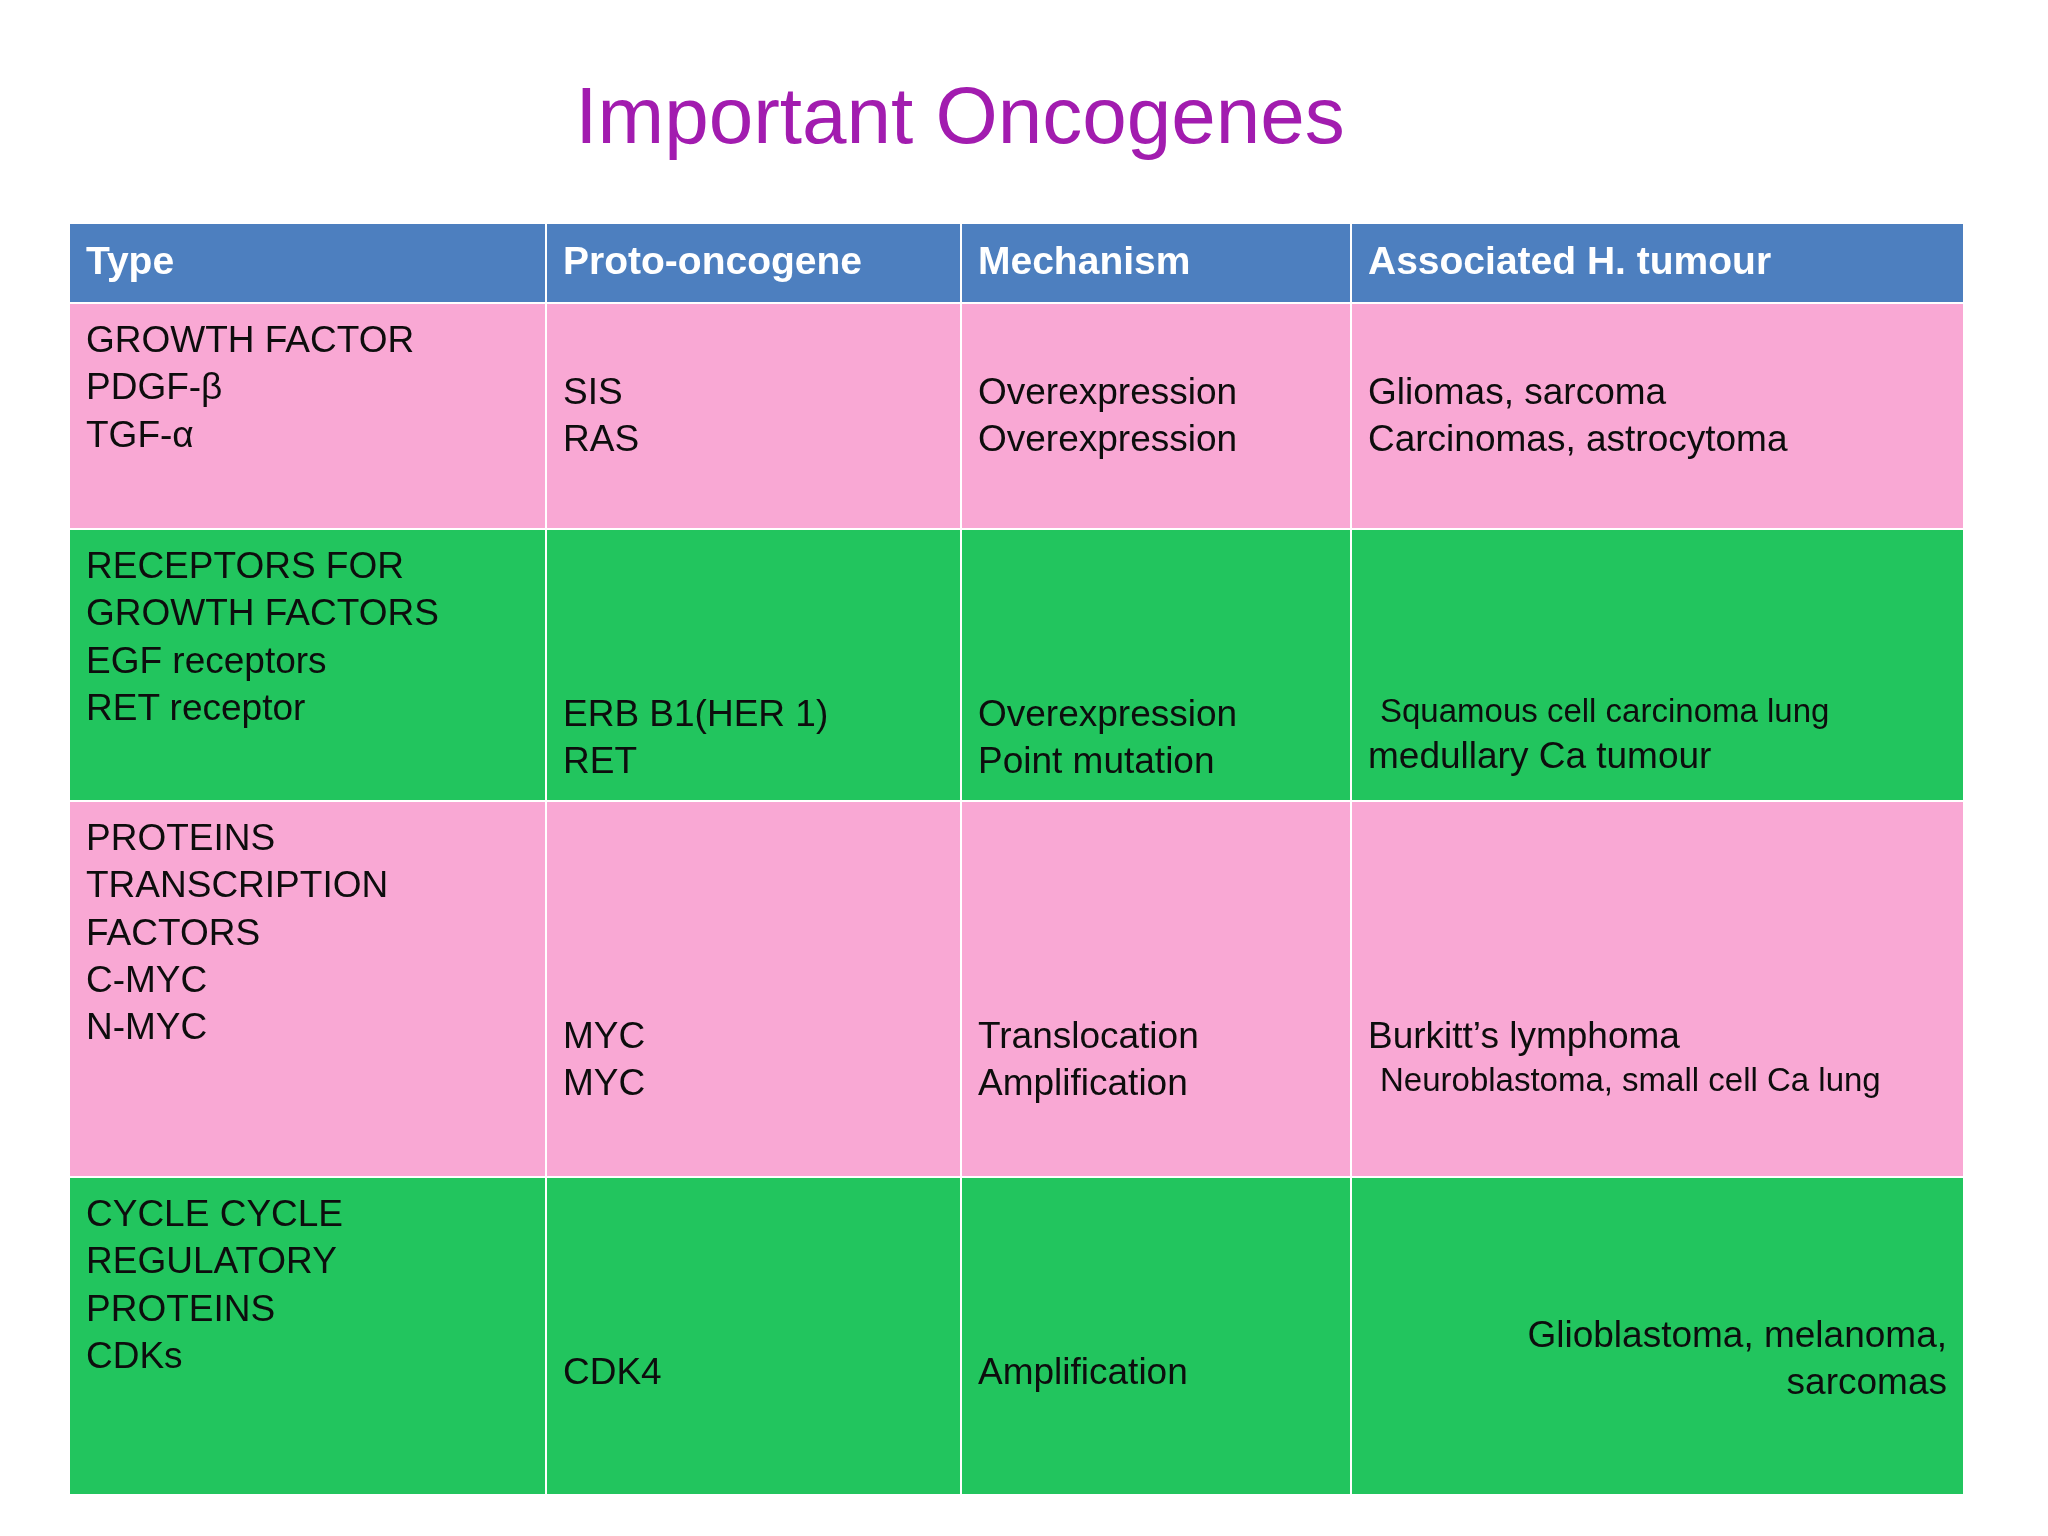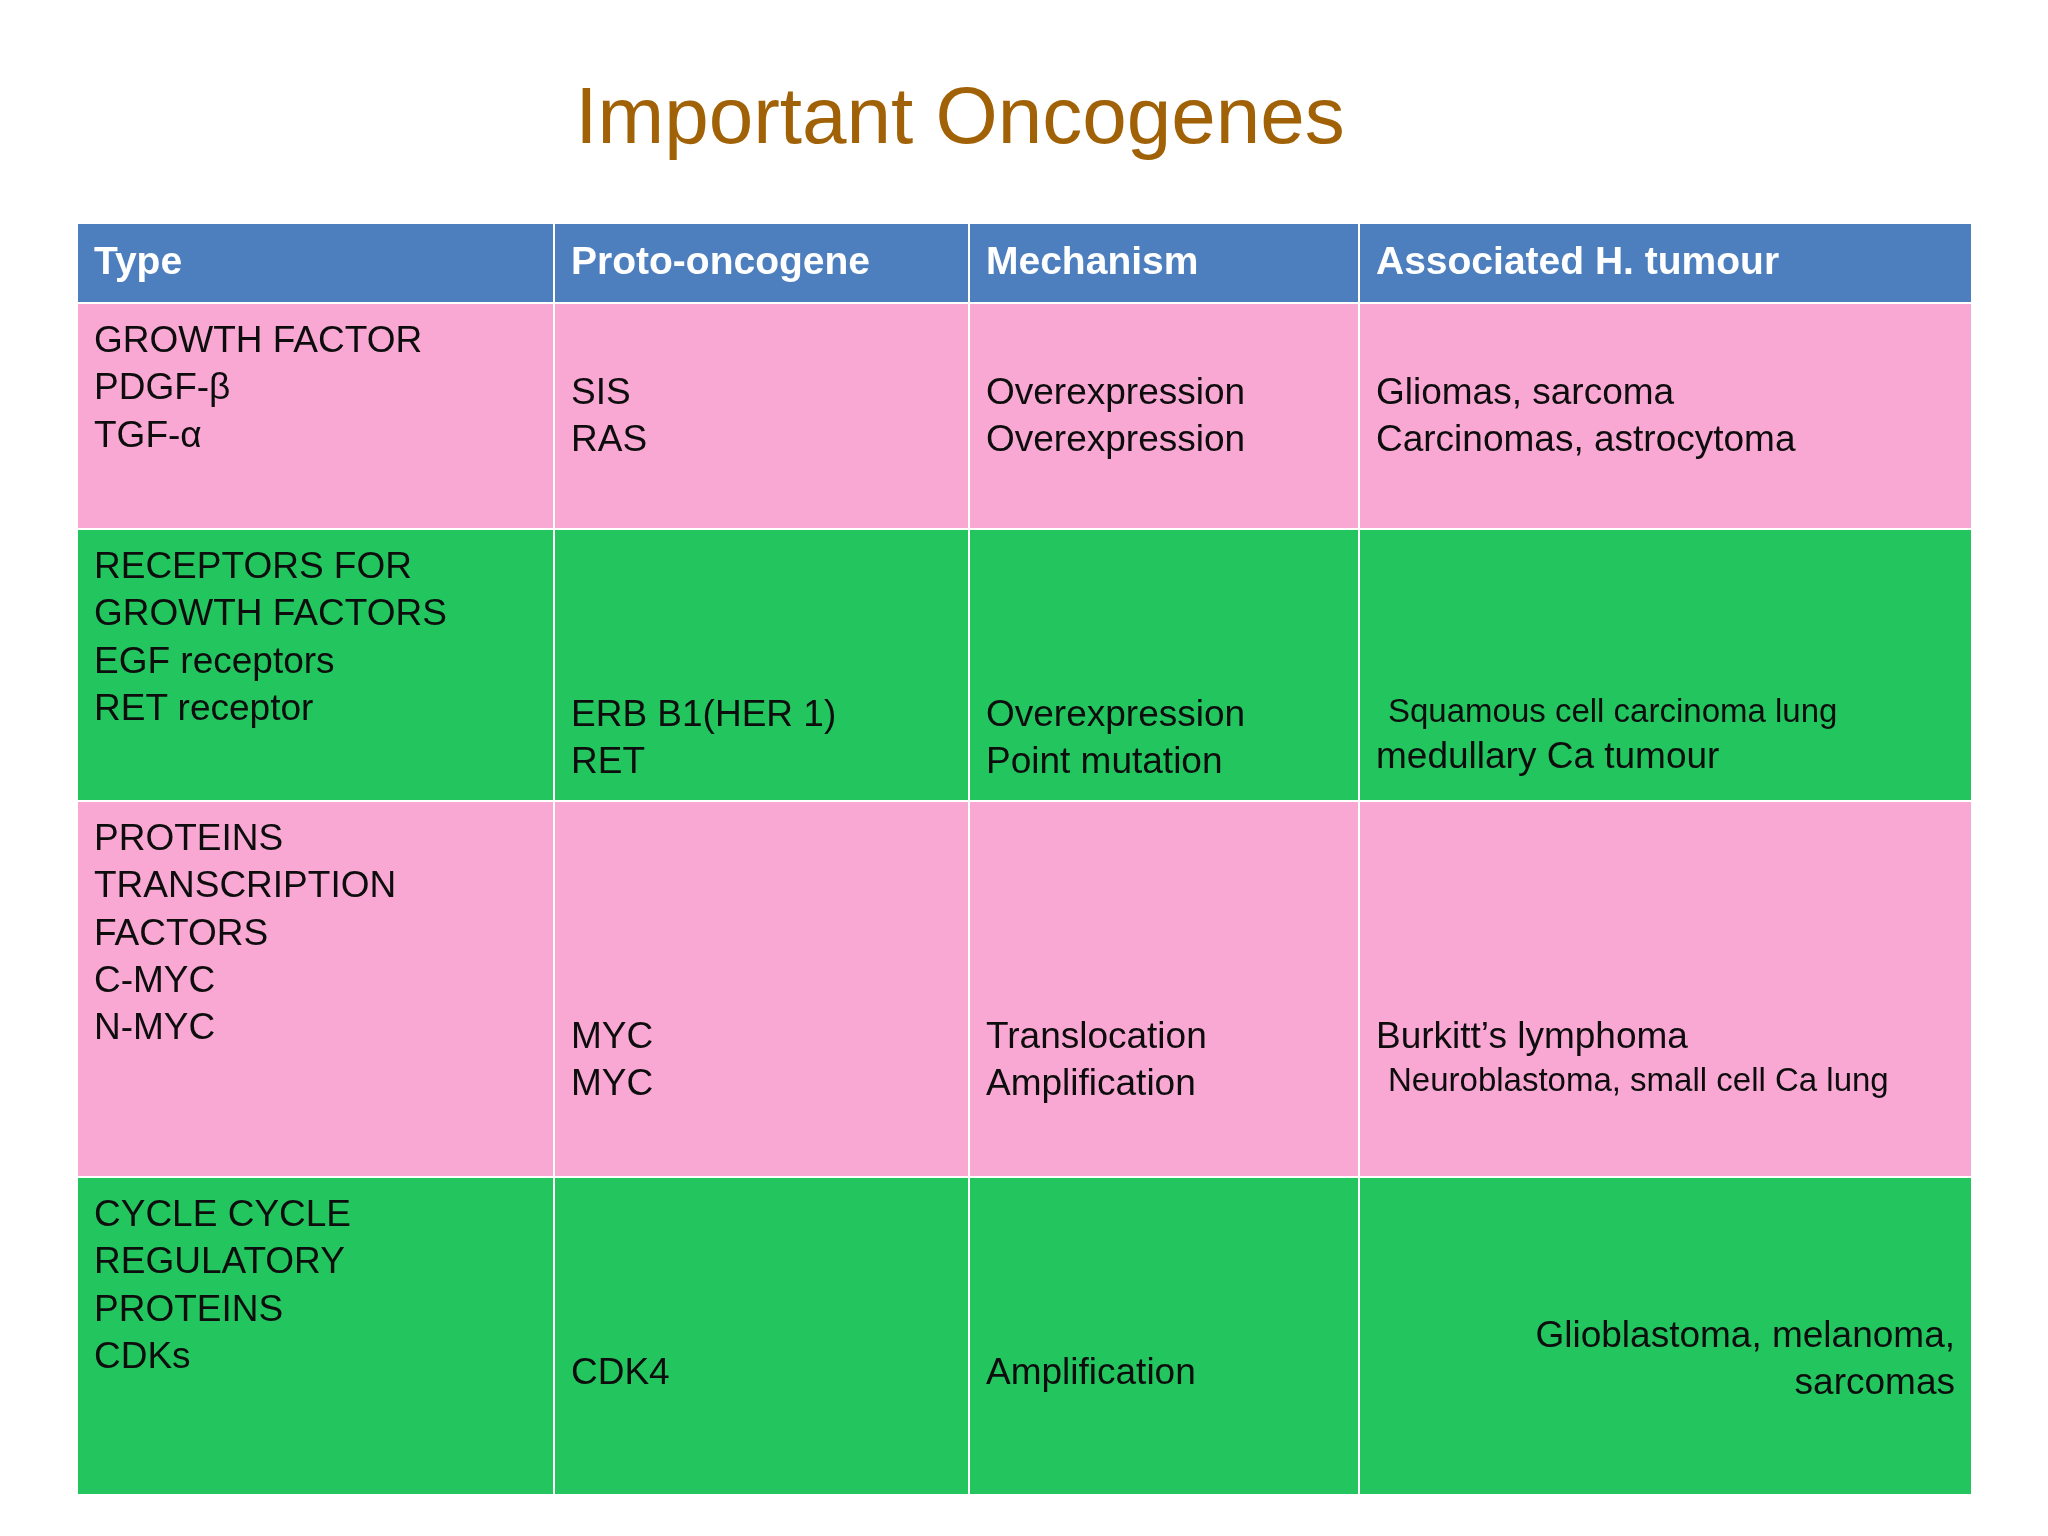--- a/index.html
+++ b/index.html
@@ -24,30 +24,30 @@
 
   
   .slide-title {
     position: absolute;
     left: 0;
     top: 72px;
     width: 1920px;
     text-align: center;
     font-size: 80px;
     font-weight: 400;
-    color: #a16207;
+    color: #a21caf;
     letter-spacing: 0px;
     line-height: 1.1;
     white-space: nowrap;
   }
 
   
   .table-wrap {
     position: absolute;
-    left: 76px;
+    left: 68px;
     top: 222px;
     width: 1895px;
   }
   table.onco {
     border-collapse: separate;
     border-spacing: 2px 2px;
     width: 1895px;
     table-layout: fixed;
   }
   table.onco col.c1 { width: 475px; }

